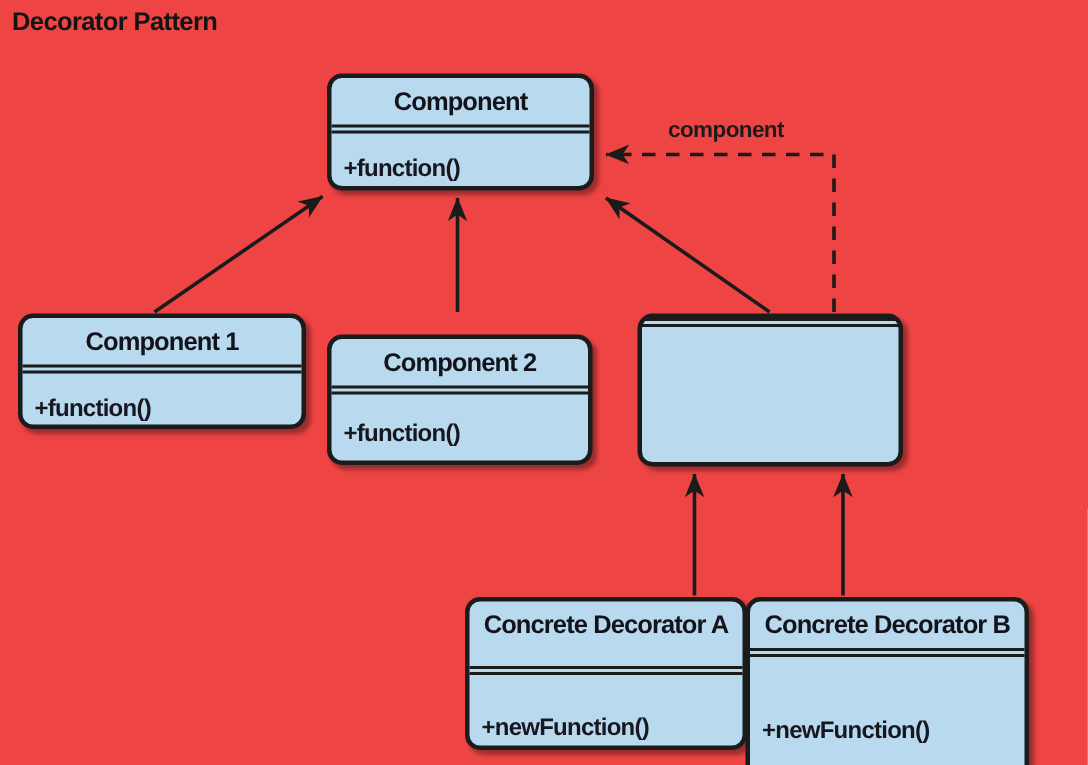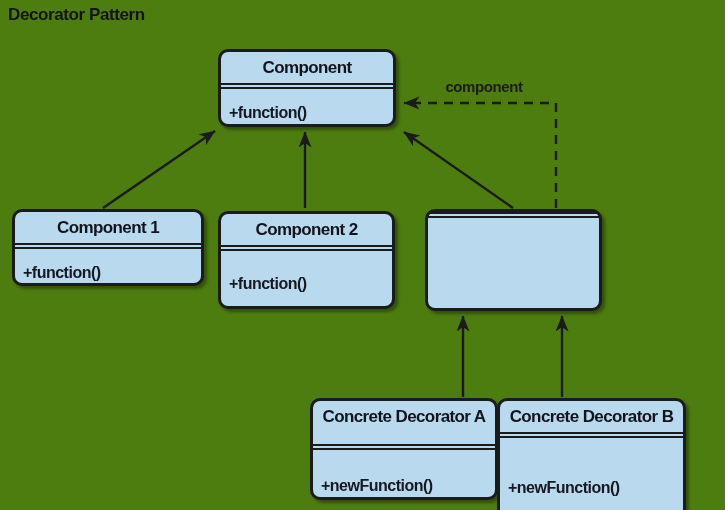--- a/index.html
+++ b/index.html
@@ -4,21 +4,21 @@
 <style>
   html, body { margin: 0; padding: 0; }
   body {
     font-family: "Liberation Sans", sans-serif;
     background: #ffffff;
   }
   .stage {
     position: relative;
     width: 725px;
     height: 510px;
-    background: #4d7c0f;
+    background: #ef4444;
     overflow: hidden;
   }
   .page-title {
     position: absolute;
     left: 8px;
     top: 5px;
     font-size: 17px;
     font-weight: bold;
     letter-spacing: -0.4px;
     color: #141414;
@@ -91,21 +91,21 @@
     top: 484px;
     font-size: 15px;
     letter-spacing: 0.2px;
     color: rgba(225, 233, 239, 0.88);
     text-shadow: 0 0 2px rgba(120,140,155,0.35);
     white-space: nowrap;
   }
   
   #box-component   { left: 218px; top: 49px;  width: 178px; height: 78px; }
   #box-component1  { left: 12px;  top: 209px; width: 192px; height: 77px; }
-  #box-component2  { left: 218px; top: 211px; width: 177px; height: 98px; }
+  #box-component2  { left: 218px; top: 223px; width: 177px; height: 87px; }
   #box-decorator   { left: 425px; top: 209px; width: 177px; height: 102px; }
   #box-concrete-a  { left: 310px; top: 398px; width: 188px; height: 102px; gap: 12px; }
   #box-concrete-b  { left: 497px; top: 398px; width: 189px; height: 132px; }
 </style>
 </head>
 <body>
 
 <div class="stage">
 
   <div class="page-title">Decorator Pattern</div>

